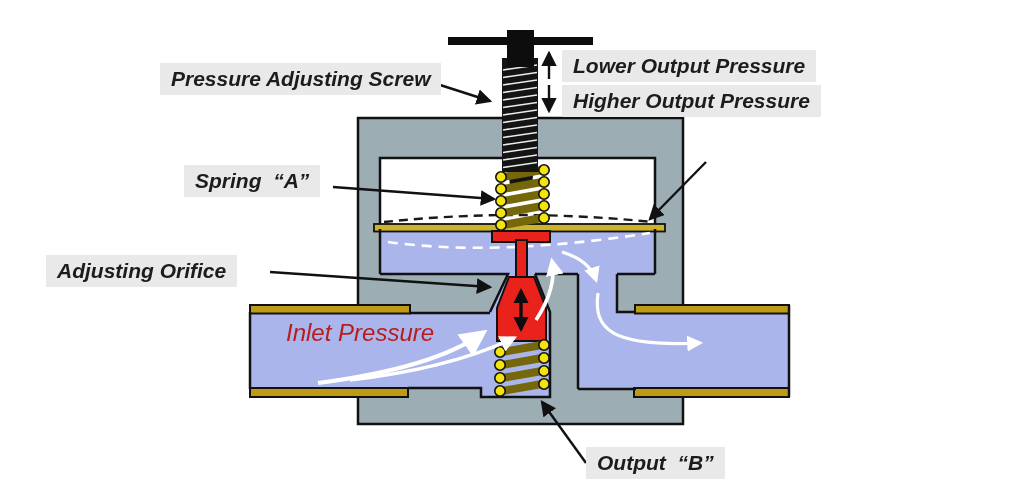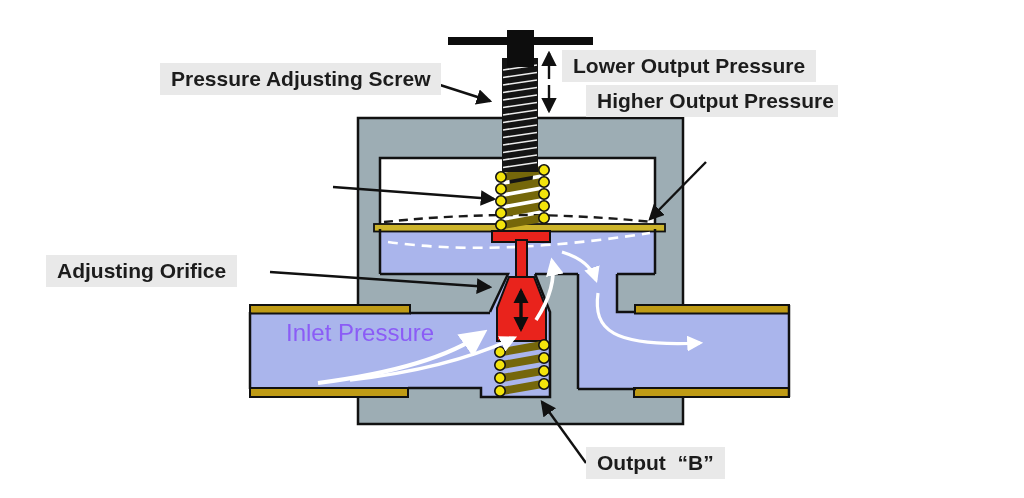--- a/index.html
+++ b/index.html
@@ -1,29 +1,30 @@
 <!DOCTYPE html>
 <html style="--body-gray: #9dadb4; --fluid-blue: #aab5ec; --pipe-gold: #bf9b15; --diaphragm-gold: #cdb42a; --valve-red: #e9231c; --spring-olive: #75670a; --spring-dot-yellow: #f3e40c; --label-bg: #e9e9e9; --label-text: #1c1c1c; --flow-arrow: #ffffff;"><head>
 <meta charset="utf-8">
 <style>
   html,body{margin:0;padding:0;background:#fff;}
   .stage{
     position:relative;width:838px;height:498px;background:#fff;overflow:hidden;
     font-family:"Liberation Sans",sans-serif;
+    font-style:italic;
   }
   .stage svg{position:absolute;left:0;top:0;}
   .lbl{
     position:absolute;
     background:var(--label-bg,#e9e9e9);
     color:var(--label-text,#1c1c1c);
     font-weight:600;font-size:21px;line-height:1.25;
     padding:3px 11px;white-space:pre;
   }
   .fluid-text{
-    position:absolute;color:#8b5cf6;font-weight:400;font-size:24px;white-space:pre;
+    position:absolute;color:#b91c1c;font-weight:400;font-size:24px;white-space:pre;
     letter-spacing:0px;
   }
   .f-gray{fill:var(--body-gray,#9dadb4);}
   .f-white{fill:#ffffff;}
   .f-blue{fill:var(--fluid-blue,#aab5ec);}
   .f-gold{fill:var(--pipe-gold,#bf9b15);}
   .f-dia{fill:var(--diaphragm-gold,#cdb42a);}
   .f-red{fill:var(--valve-red,#e9231c);}
   .coil{stroke:var(--spring-olive,#75670a);stroke-width:8;}
   .coil-dot{fill:var(--spring-dot-yellow,#f3e40c);stroke:#111;stroke-width:1.6;}
@@ -147,19 +148,20 @@
       <path d="M706,162 L650,219" marker-end="url(#ab)"></path>
       <path d="M270,272 L490,287" marker-end="url(#ab)"></path>
       <path d="M586,463 L542,402" marker-end="url(#ab)"></path>
       <path d="M549,79 L549,53" marker-end="url(#ab)"></path>
       <path d="M549,85 L549,111" marker-end="url(#ab)"></path>
     </g>
   </svg>
 
   <div class="lbl" style="left:160px;top:63px">Pressure Adjusting Screw</div>
   <div class="lbl" style="left:562px;top:50px">Lower Output Pressure</div>
-  <div class="lbl" style="left:586px;top:85px">Higher Output Pressure</div>
+  <div class="lbl" style="left:562px;top:85px">Higher Output Pressure</div>
+  <div class="lbl" style="left:184px;top:165px">Spring  “A”</div>
   <div class="lbl" style="left:46px;top:255px">Adjusting Orifice</div>
   <div class="lbl" style="left:586px;top:447px">Output  “B”</div>
 
   <div class="fluid-text" style="left:286px;top:319px">Inlet Pressure</div>
 
 </div>
 
 </body></html>

